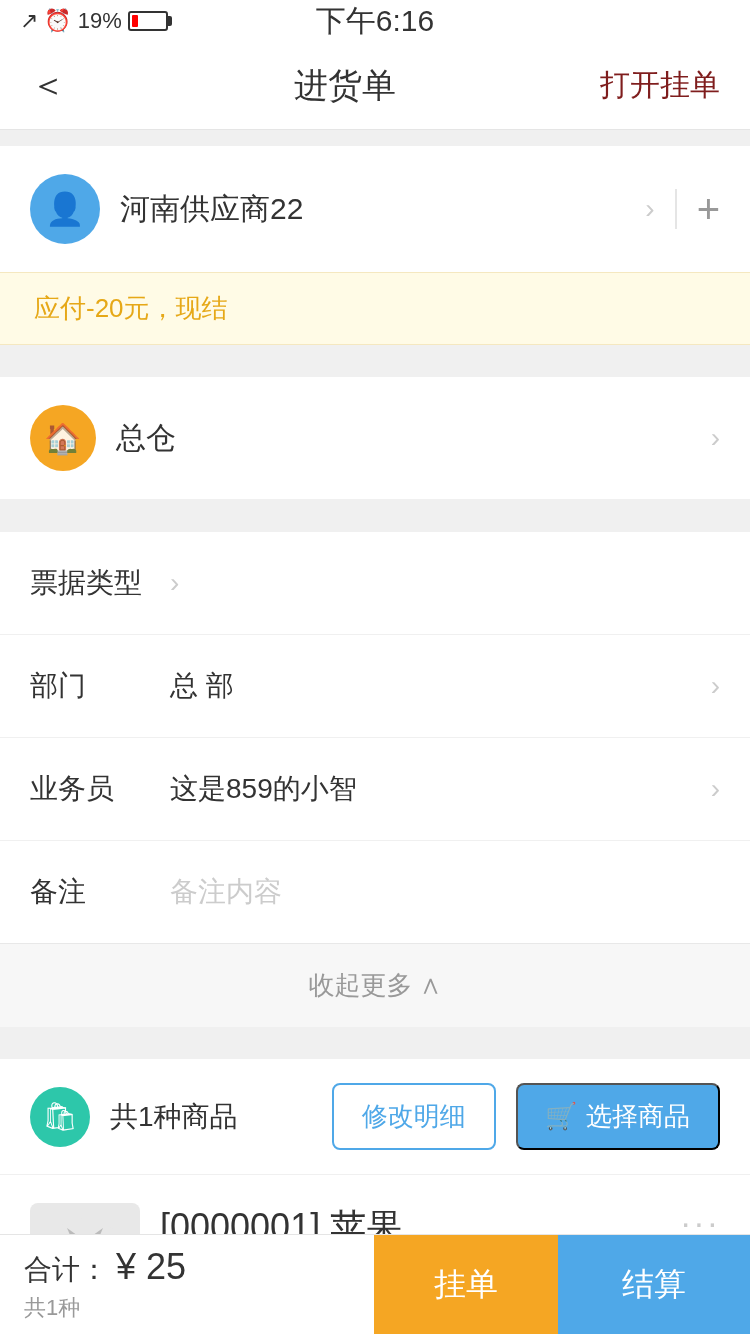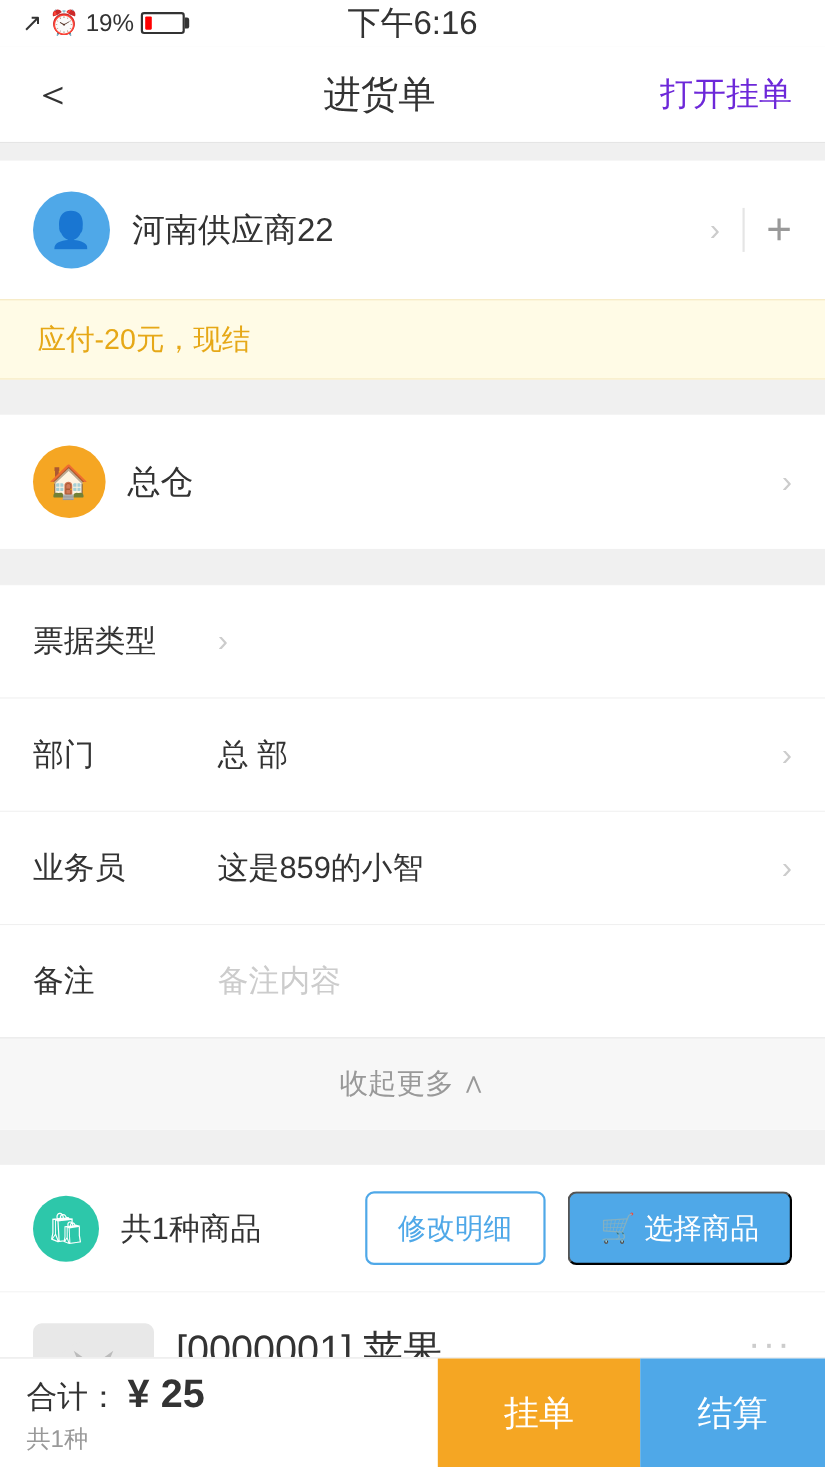--- a/index.html
+++ b/index.html
@@ -40,21 +40,21 @@
       height: 88px;
       background: #fff;
       display: flex;
       align-items: center;
       justify-content: space-between;
       padding: 0 30px;
       border-bottom: 1px solid #e5e5e5;
     }
     .nav-back { font-size: 36px; color: #333; width: 60px; }
     .nav-title { font-size: 34px; font-weight: 500; color: #333; }
-    .nav-action { font-size: 30px; color: #6d28d9; }
+    .nav-action { font-size: 30px; color: #7f1d1d; }
 
     
     .section { background: #fff; margin-bottom: 16px; }
 
     
     .supplier-row {
       display: flex;
       align-items: center;
       padding: 28px 30px;
       border-bottom: none;
@@ -95,21 +95,20 @@
     .warehouse-name { flex: 1; font-size: 30px; color: #333; }
     .row-arrow { color: #ccc; font-size: 28px; }
 
     
     .form-row {
       display: flex;
       align-items: center;
       padding: 32px 30px;
       border-top: 1px solid #f0f0f0;
       background: #fff;
-      gap: 28px;
     }
     .form-label { width: 140px; font-size: 28px; color: #333; flex-shrink: 0; }
     .form-value { flex: 1; font-size: 28px; color: #333; }
     .form-value.placeholder { color: #ccc; }
 
     
     .collapse-toggle {
       display: flex;
       align-items: center;
       justify-content: center;
@@ -191,33 +190,33 @@
     }
     .bottom-summary {
       flex: 1;
       display: flex;
       flex-direction: column;
       justify-content: center;
       padding: 0 24px;
     }
     .summary-total { font-size: 30px; color: #333; display: flex; align-items: baseline; gap: 8px; }
     .summary-total-label { font-size: 28px; }
-    .summary-total-amount { font-size: 36px; font-weight: 700; color: #333; text-align: right; }
+    .summary-total-amount { font-size: 36px; font-weight: 400; color: #333; text-align: right; }
     .summary-count { font-size: 22px; color: #999; margin-top: 4px; }
     .btn-hang {
       width: 184px;
       background: #f5a623;
       color: #fff;
       font-size: 32px;
       display: flex;
       align-items: center;
       justify-content: center;
     }
     .btn-settle {
-      width: 168px;
+      width: 192px;
       background: #4fa8e8;
       color: #fff;
       font-size: 32px;
       display: flex;
       align-items: center;
       justify-content: center;
     }
   </style>
 </head>
 <body>

